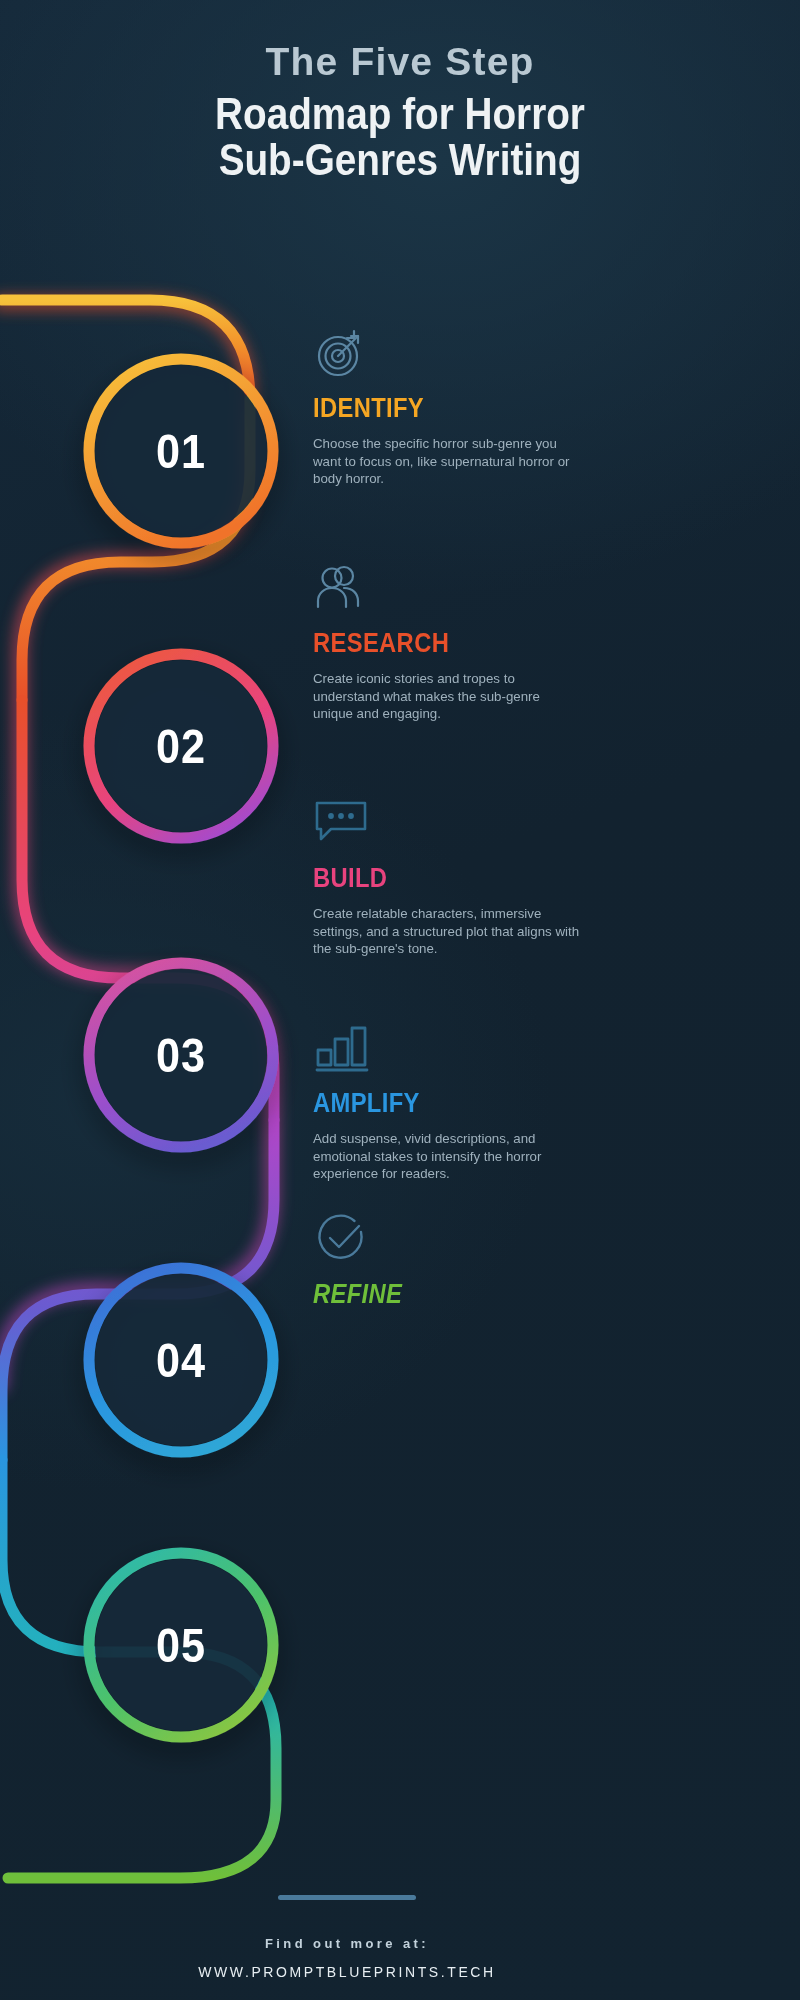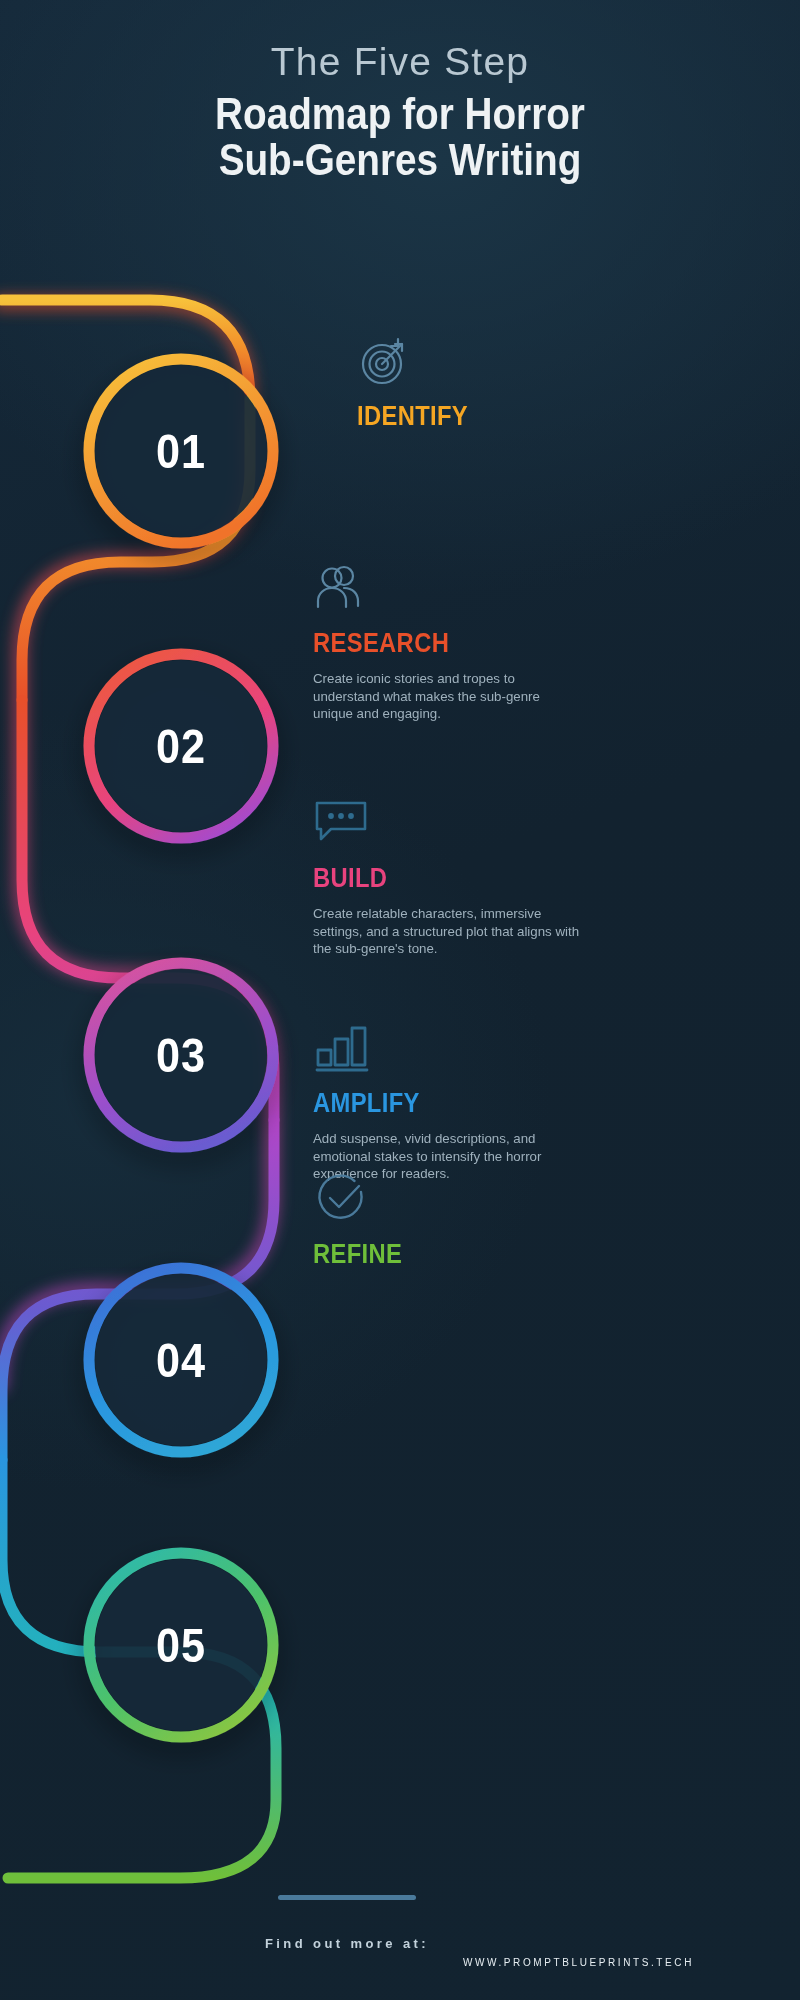--- a/index.html
+++ b/index.html
@@ -9,21 +9,21 @@
     font-family:"Liberation Sans", sans-serif;
     background:
       radial-gradient(ellipse 900px 700px at 55% 8%, #1b3546 0%, rgba(27,53,70,0) 62%),
       radial-gradient(ellipse 700px 600px at 12% 55%, #162c3b 0%, rgba(22,44,59,0) 65%),
       linear-gradient(160deg,#15293a 0%,#12222f 45%,#122330 100%);
   }
 
   
   .header { position:absolute; top:40px; left:0; width:800px; text-align:center; }
   .kicker {
-    font-size:39px; font-weight:400; letter-spacing:1.2px;
+    font-size:39px; font-weight:700; letter-spacing:1.2px;
     color:#b9c8d2; line-height:1.15;
   }
   .title {
     font-family:"Liberation Sans Narrow","Liberation Sans", sans-serif;
     font-size:45px; font-weight:bold; color:#eef2f4;
     letter-spacing:0px; line-height:1.02;
     transform:scaleX(0.86); transform-origin:center;
     margin-top:6px;
   }
   .title .l2 { display:block; }
@@ -57,21 +57,21 @@
     font-size:13.3px; line-height:1.33; color:#9fb1bd; font-weight:400;
   }
 
   
   .footer { position:absolute; left:0; width:694px; text-align:center; }
   .fdiv { width:138px; height:5px; border-radius:3px; background:#4a7a9b; margin:0 auto; }
   .fline1 {
     margin-top:36px; font-size:13px; font-weight:bold; letter-spacing:3.4px; color:#c3d2dc;
   }
   .fline2 {
-    margin-top:6px; font-size:10px; letter-spacing:2.6px; color:#e7eef2;text-align:right;
+    margin-top:13px; font-size:14px; letter-spacing:2.6px; color:#e7eef2;
   }
 </style>
 </head>
 <body>
 
 <div class="header">
   <div class="kicker">The Five Step</div>
   <div class="title">
     <span class="l1">Roadmap for Horror</span>
     <span class="l2">Sub-Genres Writing</span>
@@ -157,32 +157,33 @@
   <circle cx="181" cy="746" r="86" fill="#16293a" opacity="0.92"></circle>
   <circle cx="181" cy="1055" r="86" fill="#16293a" opacity="0.92"></circle>
   <circle cx="181" cy="1360" r="86" fill="#16293a" opacity="0.92"></circle>
   <circle cx="181" cy="1645" r="86" fill="#16293a" opacity="0.92"></circle>
 </svg>
 
 <div class="step">
   <div class="circle" style="left:91px; top:361px;">
     <div class="num">01</div>
   </div>
-  <div class="content" style="top:333px;margin-left:44px;">
+  <div class="content" style="top:325px;">
     <div class="ic">
       <svg width="56" height="56" viewBox="0 0 56 56" fill="none" stroke="#5B86A3" stroke-width="2.2" stroke-linecap="round" stroke-linejoin="round">
         <circle cx="25" cy="31" r="19"></circle>
         <circle cx="25" cy="31" r="12.5"></circle>
         <circle cx="25" cy="31" r="6"></circle>
         <path d="M25 31 L45 11"></path>
         <path d="M38 11 L45 11 L45 18"></path>
         <path d="M41 6 L41 13 M34 13 L41 13"></path>
       </svg>
     </div>
     <div class="s-title" style="color:#F5A623;">IDENTIFY</div>
+    <div class="s-desc">Choose the specific horror sub-genre you want to focus on, like supernatural horror or body horror.</div>
   </div>
 </div>
 
 <div class="step">
   <div class="circle" style="left:91px; top:656px;text-decoration:underline;">
     <div class="num">02</div>
   </div>
   <div class="content" style="top:560px;">
     <div class="ic">
       <svg width="56" height="56" viewBox="0 0 56 56" fill="none" stroke="#5B86A3" stroke-width="2.2" stroke-linecap="round" stroke-linejoin="round">
@@ -230,21 +231,21 @@
     </div>
     <div class="s-title" style="color:#2A96E0;">AMPLIFY</div>
     <div class="s-desc">Add suspense, vivid descriptions, and emotional stakes to intensify the horror experience for readers.</div>
   </div>
 </div>
 
 <div class="step">
   <div class="circle" style="left:91px; top:1555px;">
     <div class="num">05</div>
   </div>
-  <div class="content" style="top:1171px;">
+  <div class="content" style="top:1211px;font-style:italic;">
     <div class="ic">
       <svg width="58" height="56" viewBox="0 0 58 56" fill="none" stroke="#4A7A9B" stroke-width="2.4" stroke-linecap="round" stroke-linejoin="round">
         <path d="M48 21 a21 21 0 1 1 -6.5 -11"></path>
         <path d="M17 27 l9 9 l20 -21"></path>
       </svg>
     </div>
     <div class="s-title" style="color:#6FBF3A;">REFINE</div>
   </div>
 </div>
 

